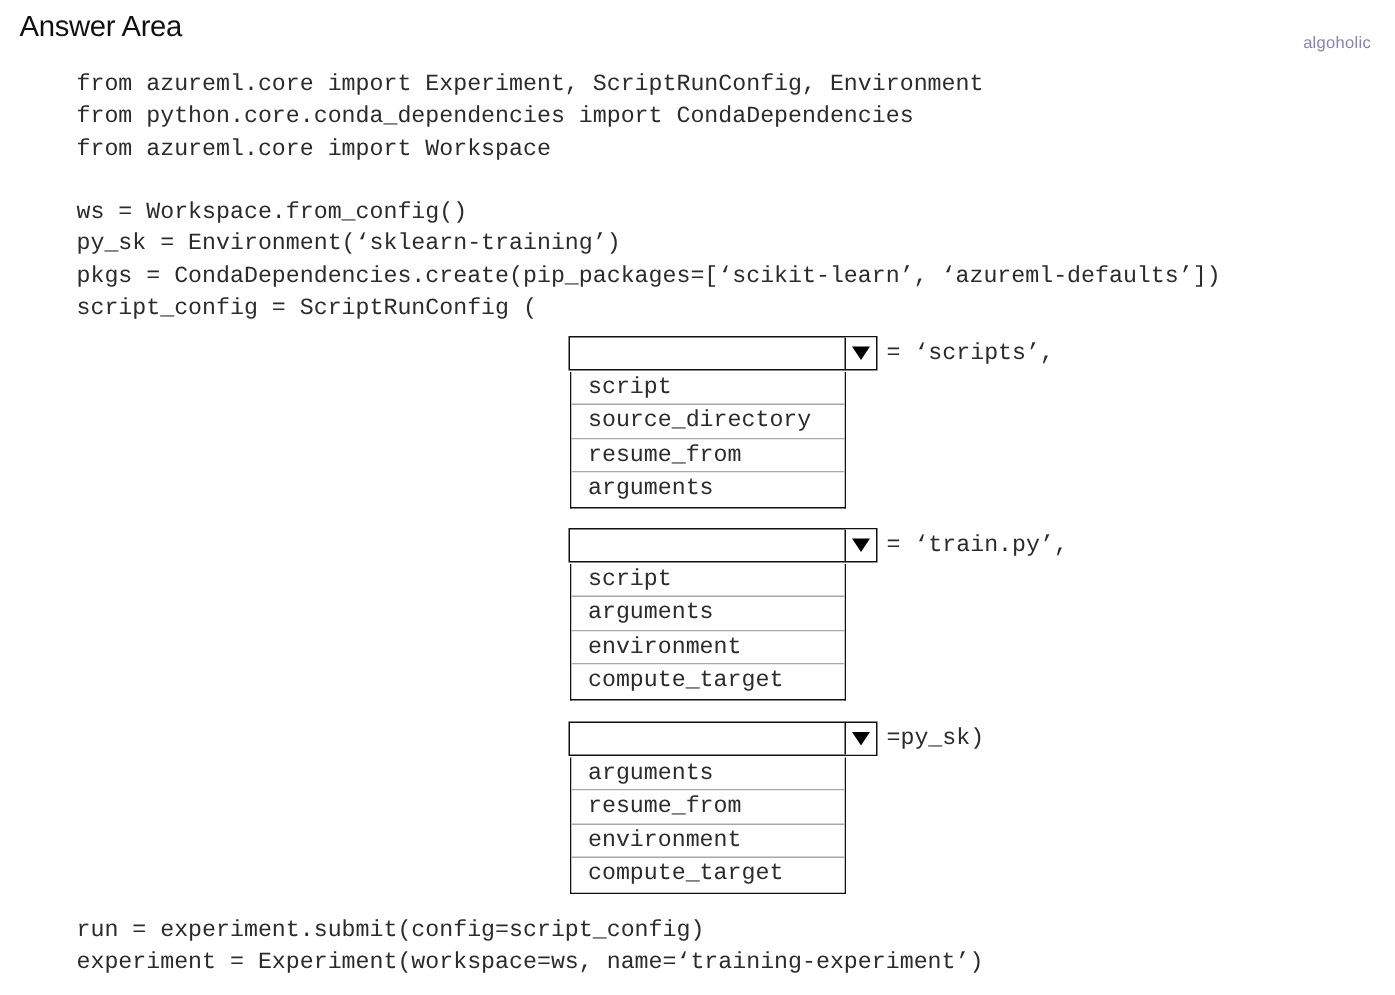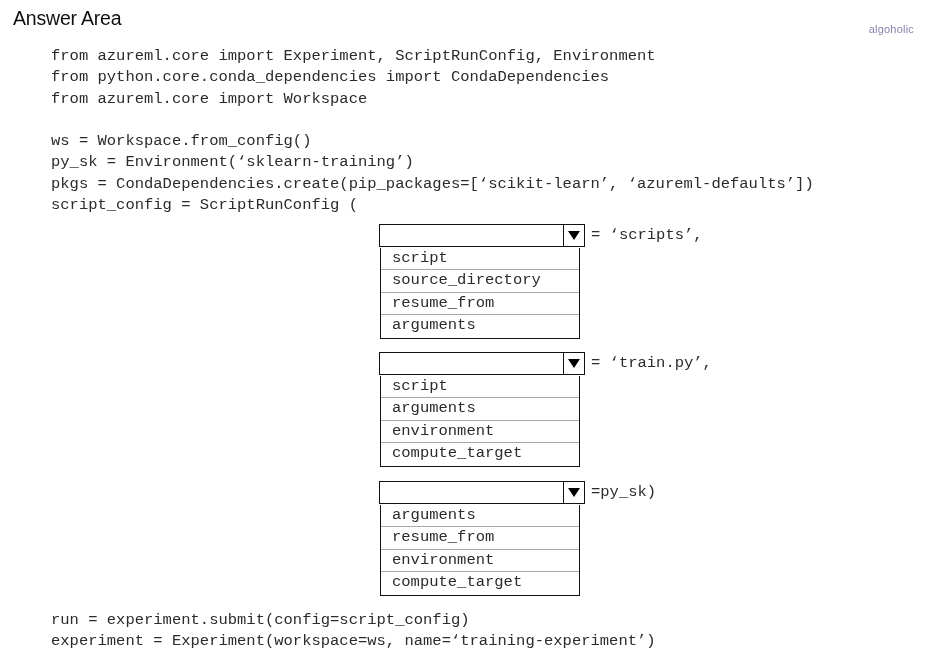--- a/index.html
+++ b/index.html
@@ -125,21 +125,21 @@
     font-size: 15.5px;
     line-height: 23px;
     white-space: pre;
     color: #2b2b2b;
   }
 
   .option-list {
     position: absolute;
     left: 1px;
     top: 24px;
-    width: 200px;
+    width: 184px;
     box-sizing: border-box;
     border: 1.6px solid #111111;
     border-top: none;
     background: #ffffff;
   }
   .option-item {
     box-sizing: border-box;
     height: 22.4px;
     line-height: 21px;
     padding-left: 11px;

